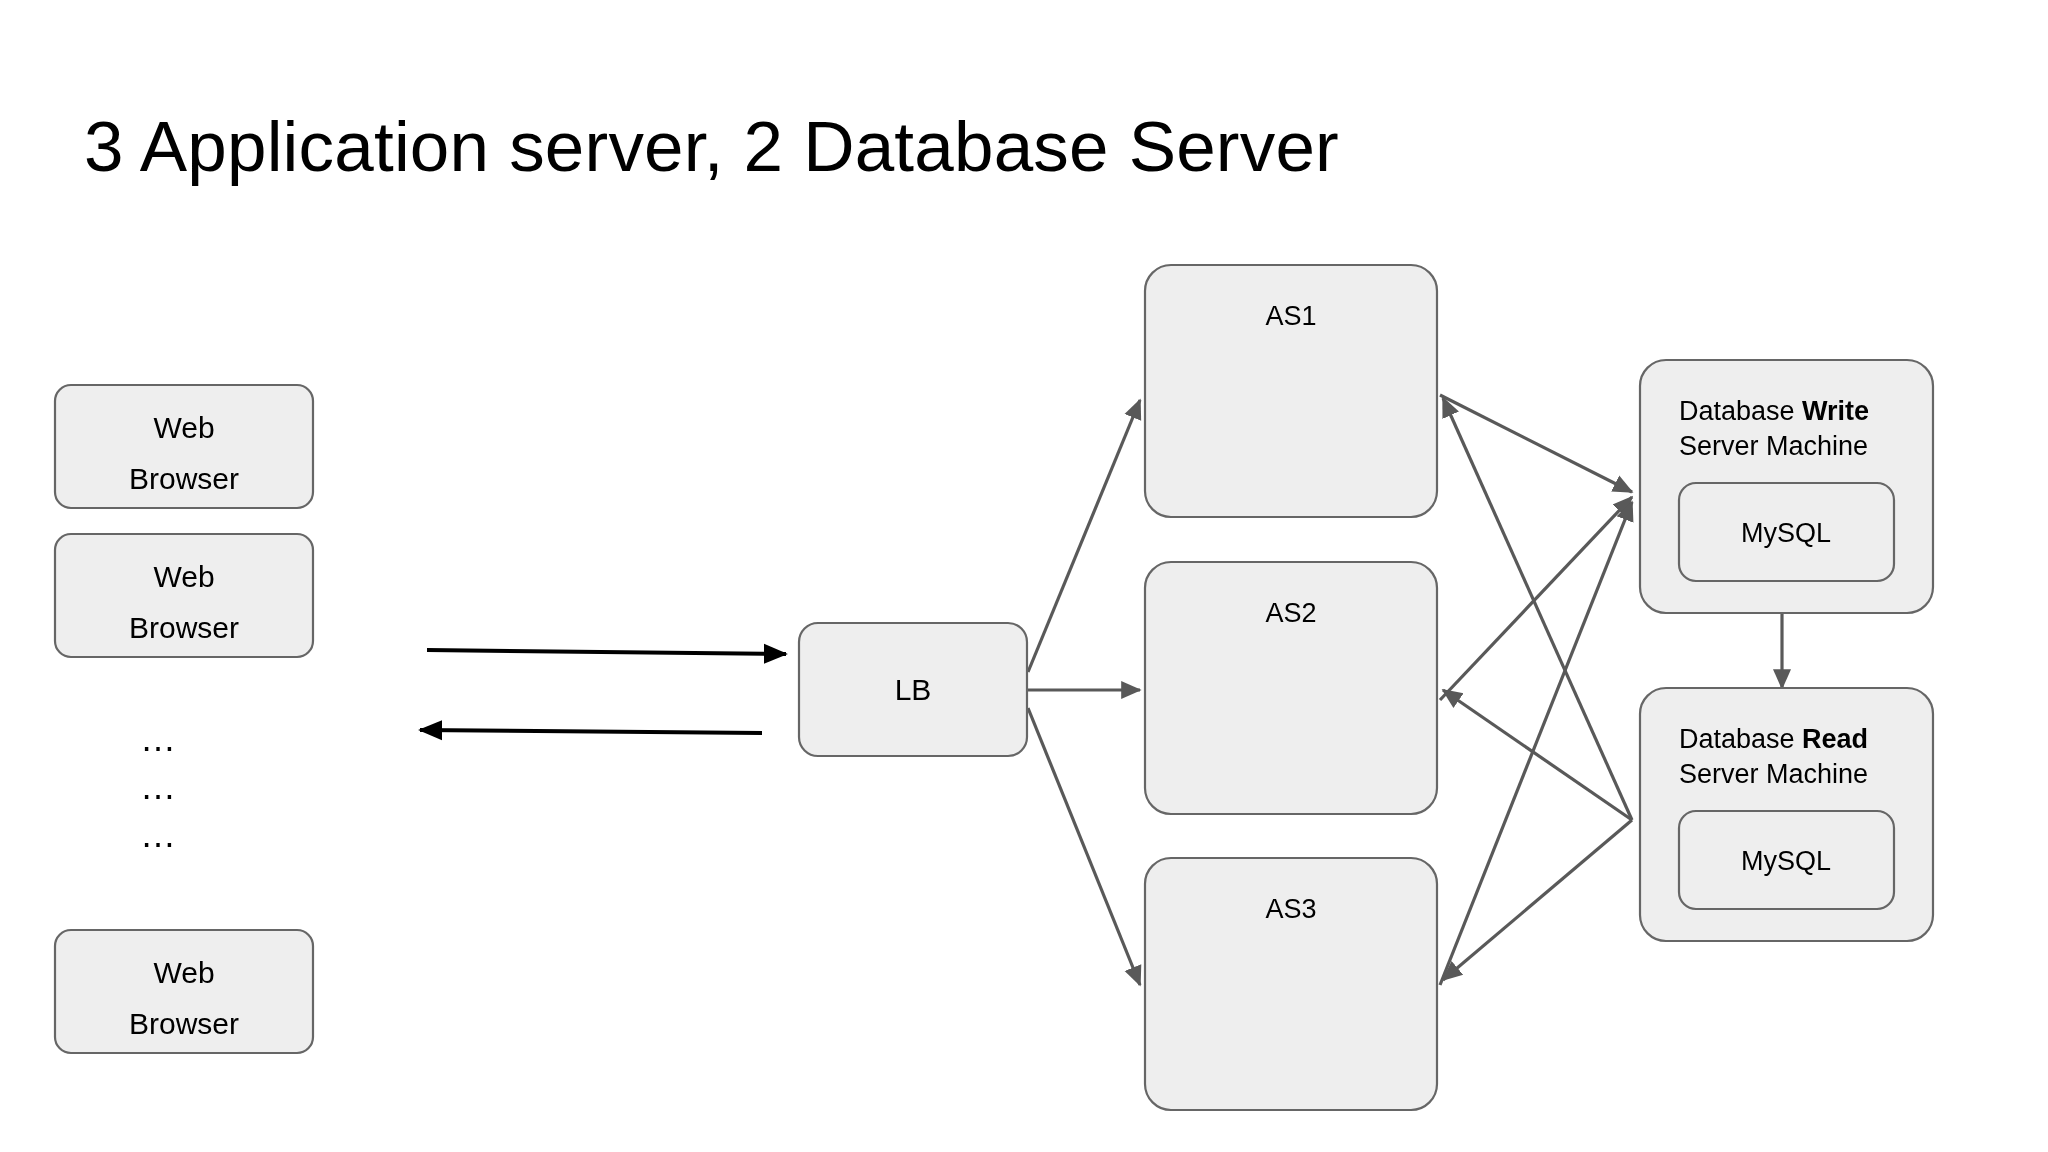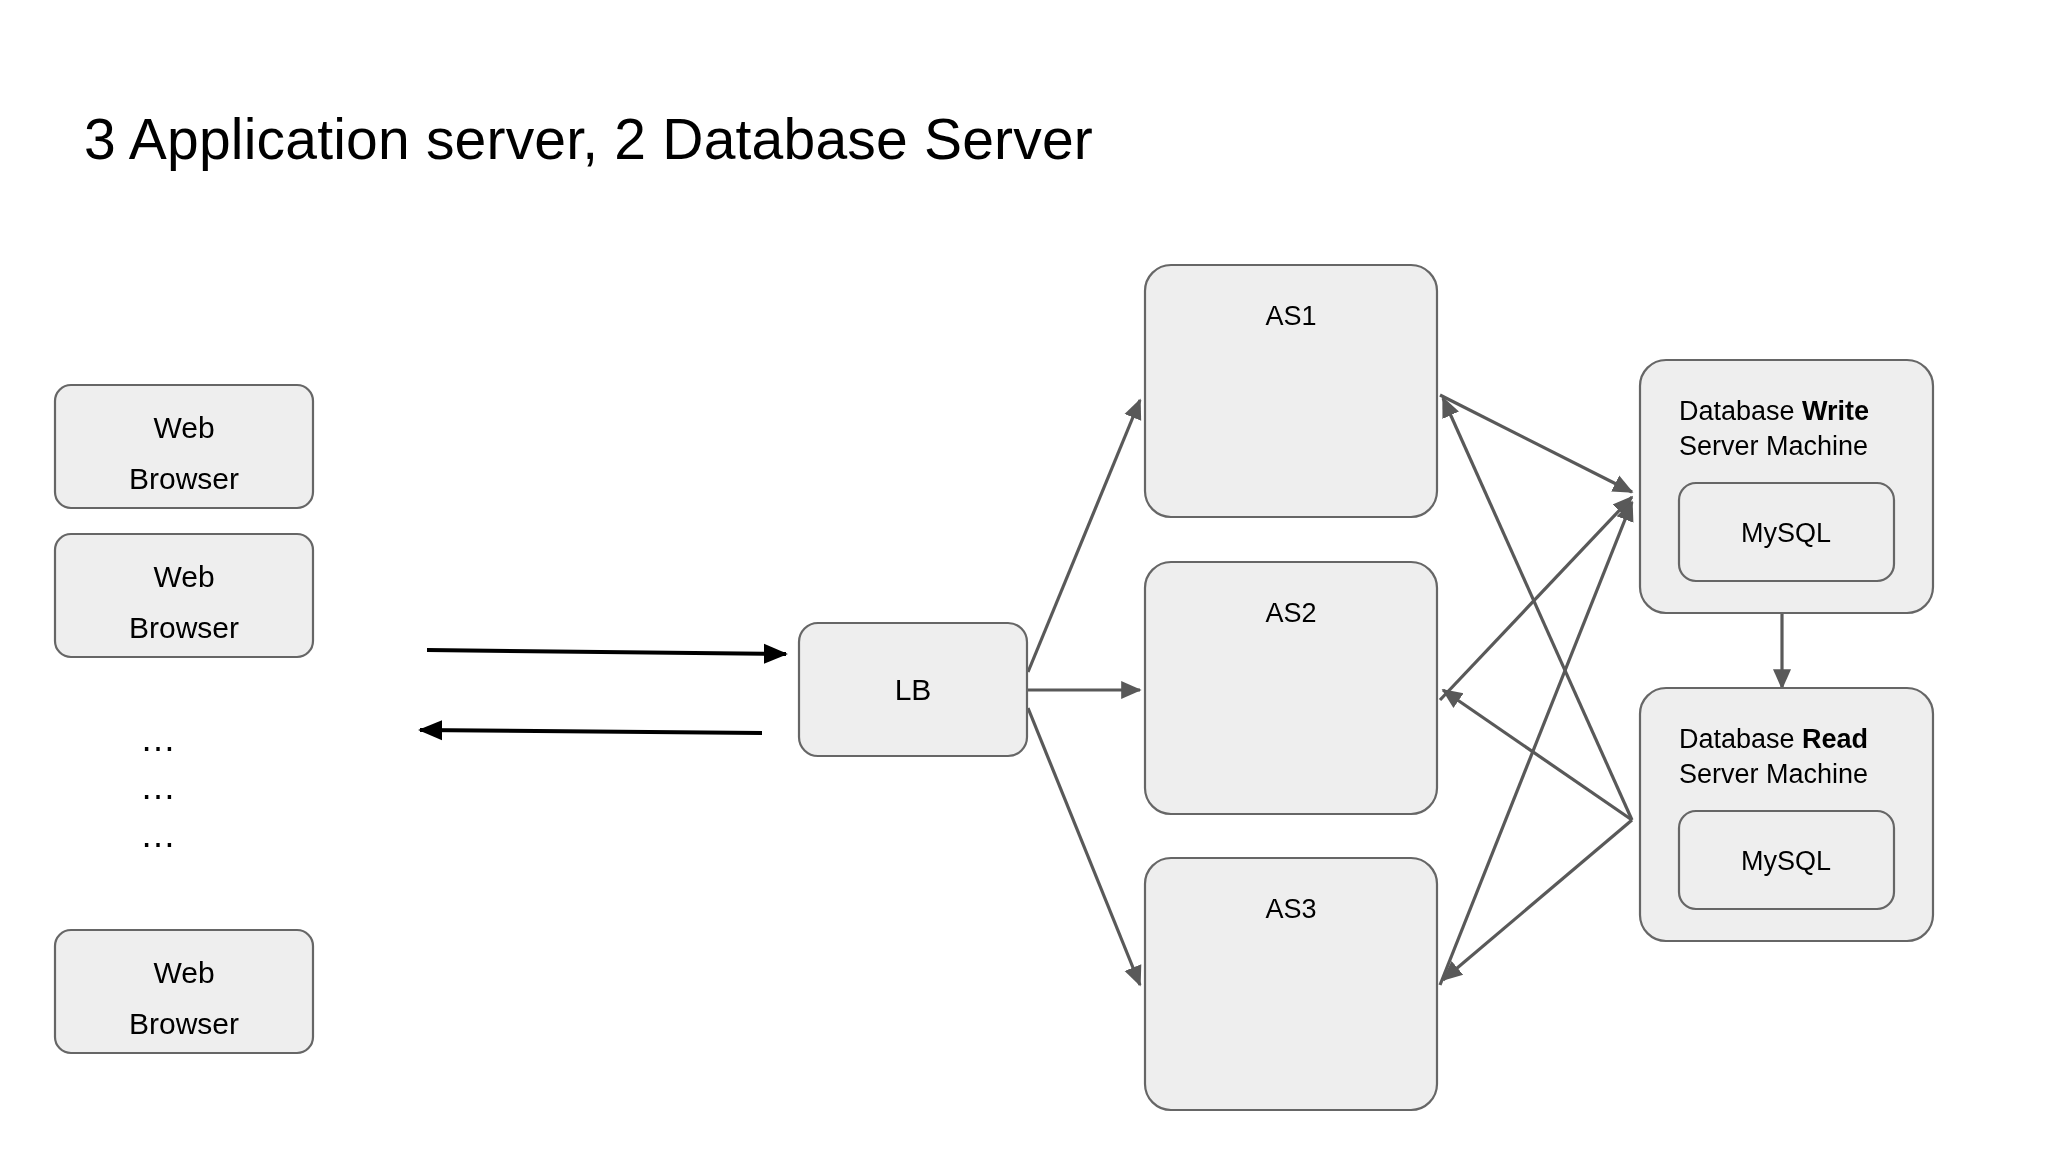--- a/index.html
+++ b/index.html
@@ -62,21 +62,21 @@
     dominant-baseline: middle;
   }
   .db-label tspan.b {
     font-weight: bold;
   }
   .slide-title {
     position: absolute;
     left: 84px;
     top: 108px;
     font-family: "Liberation Sans", sans-serif;
-    font-size: 57px;
+    font-size: 71px;
     font-weight: normal;
     color: #000000;
     letter-spacing: 0.2px;
     white-space: nowrap;
     line-height: 1.1;
   }
   .ellipsis-col {
     position: absolute;
     left: 140px;
     top: 715px;

